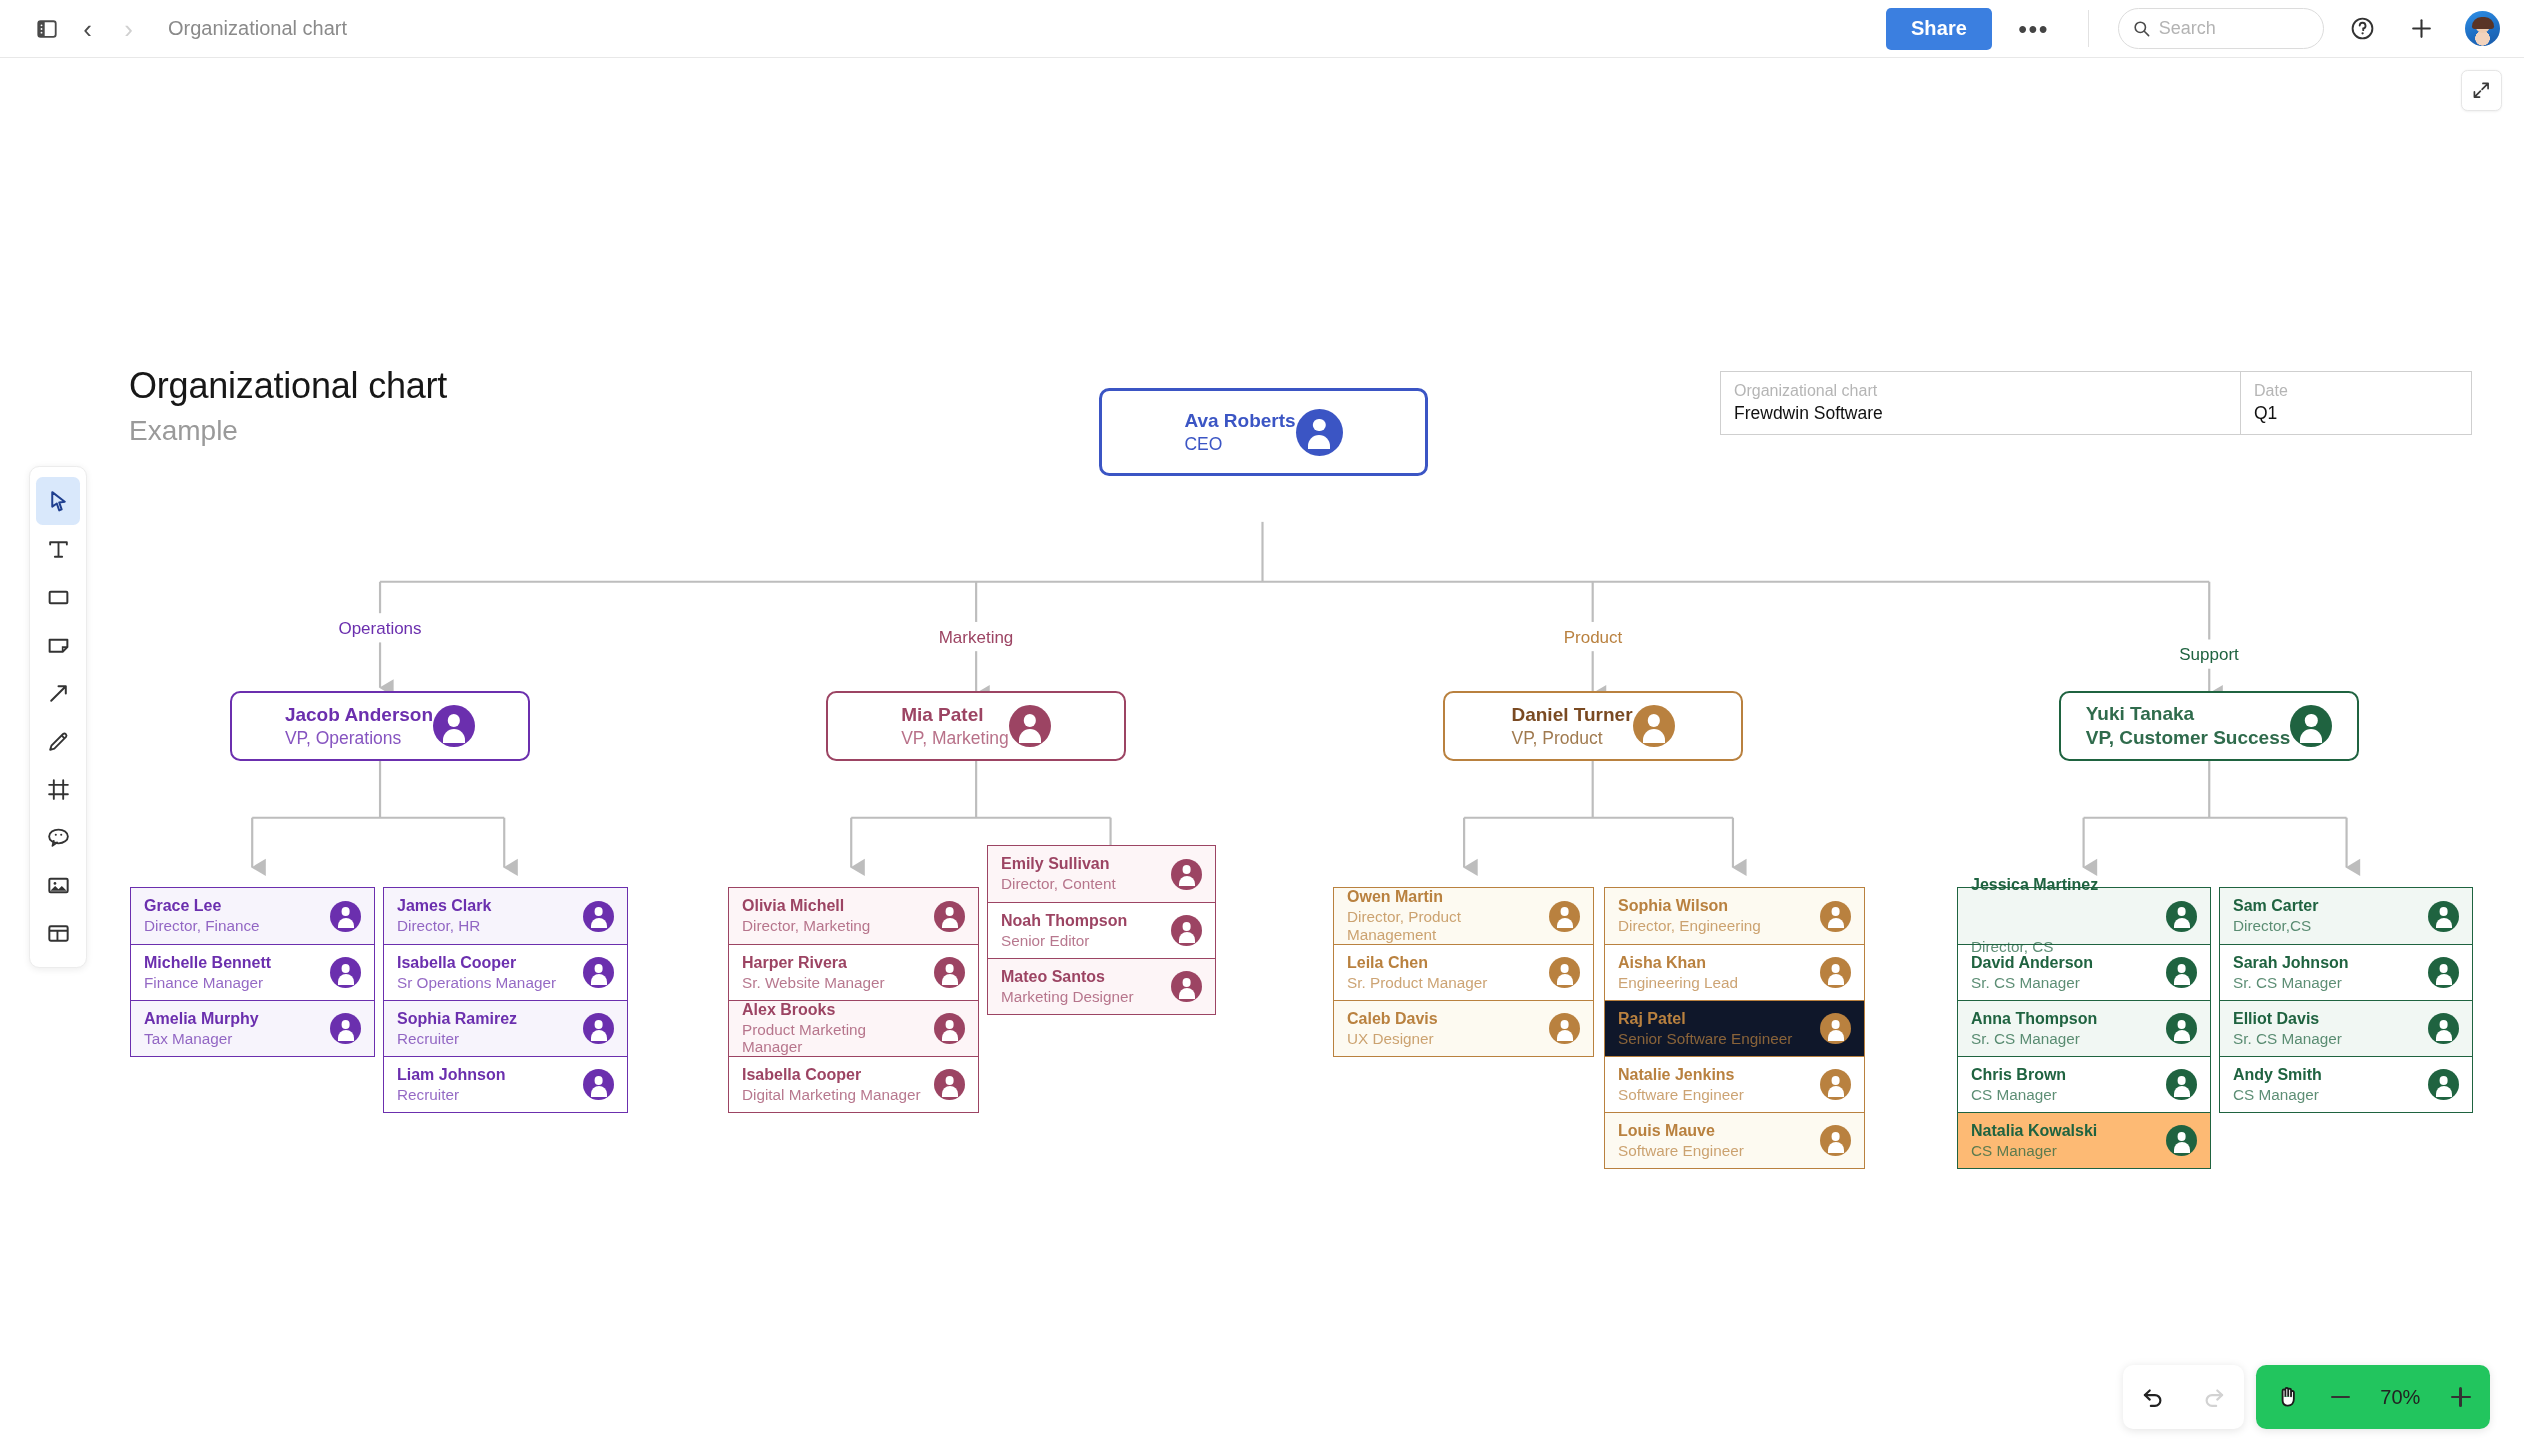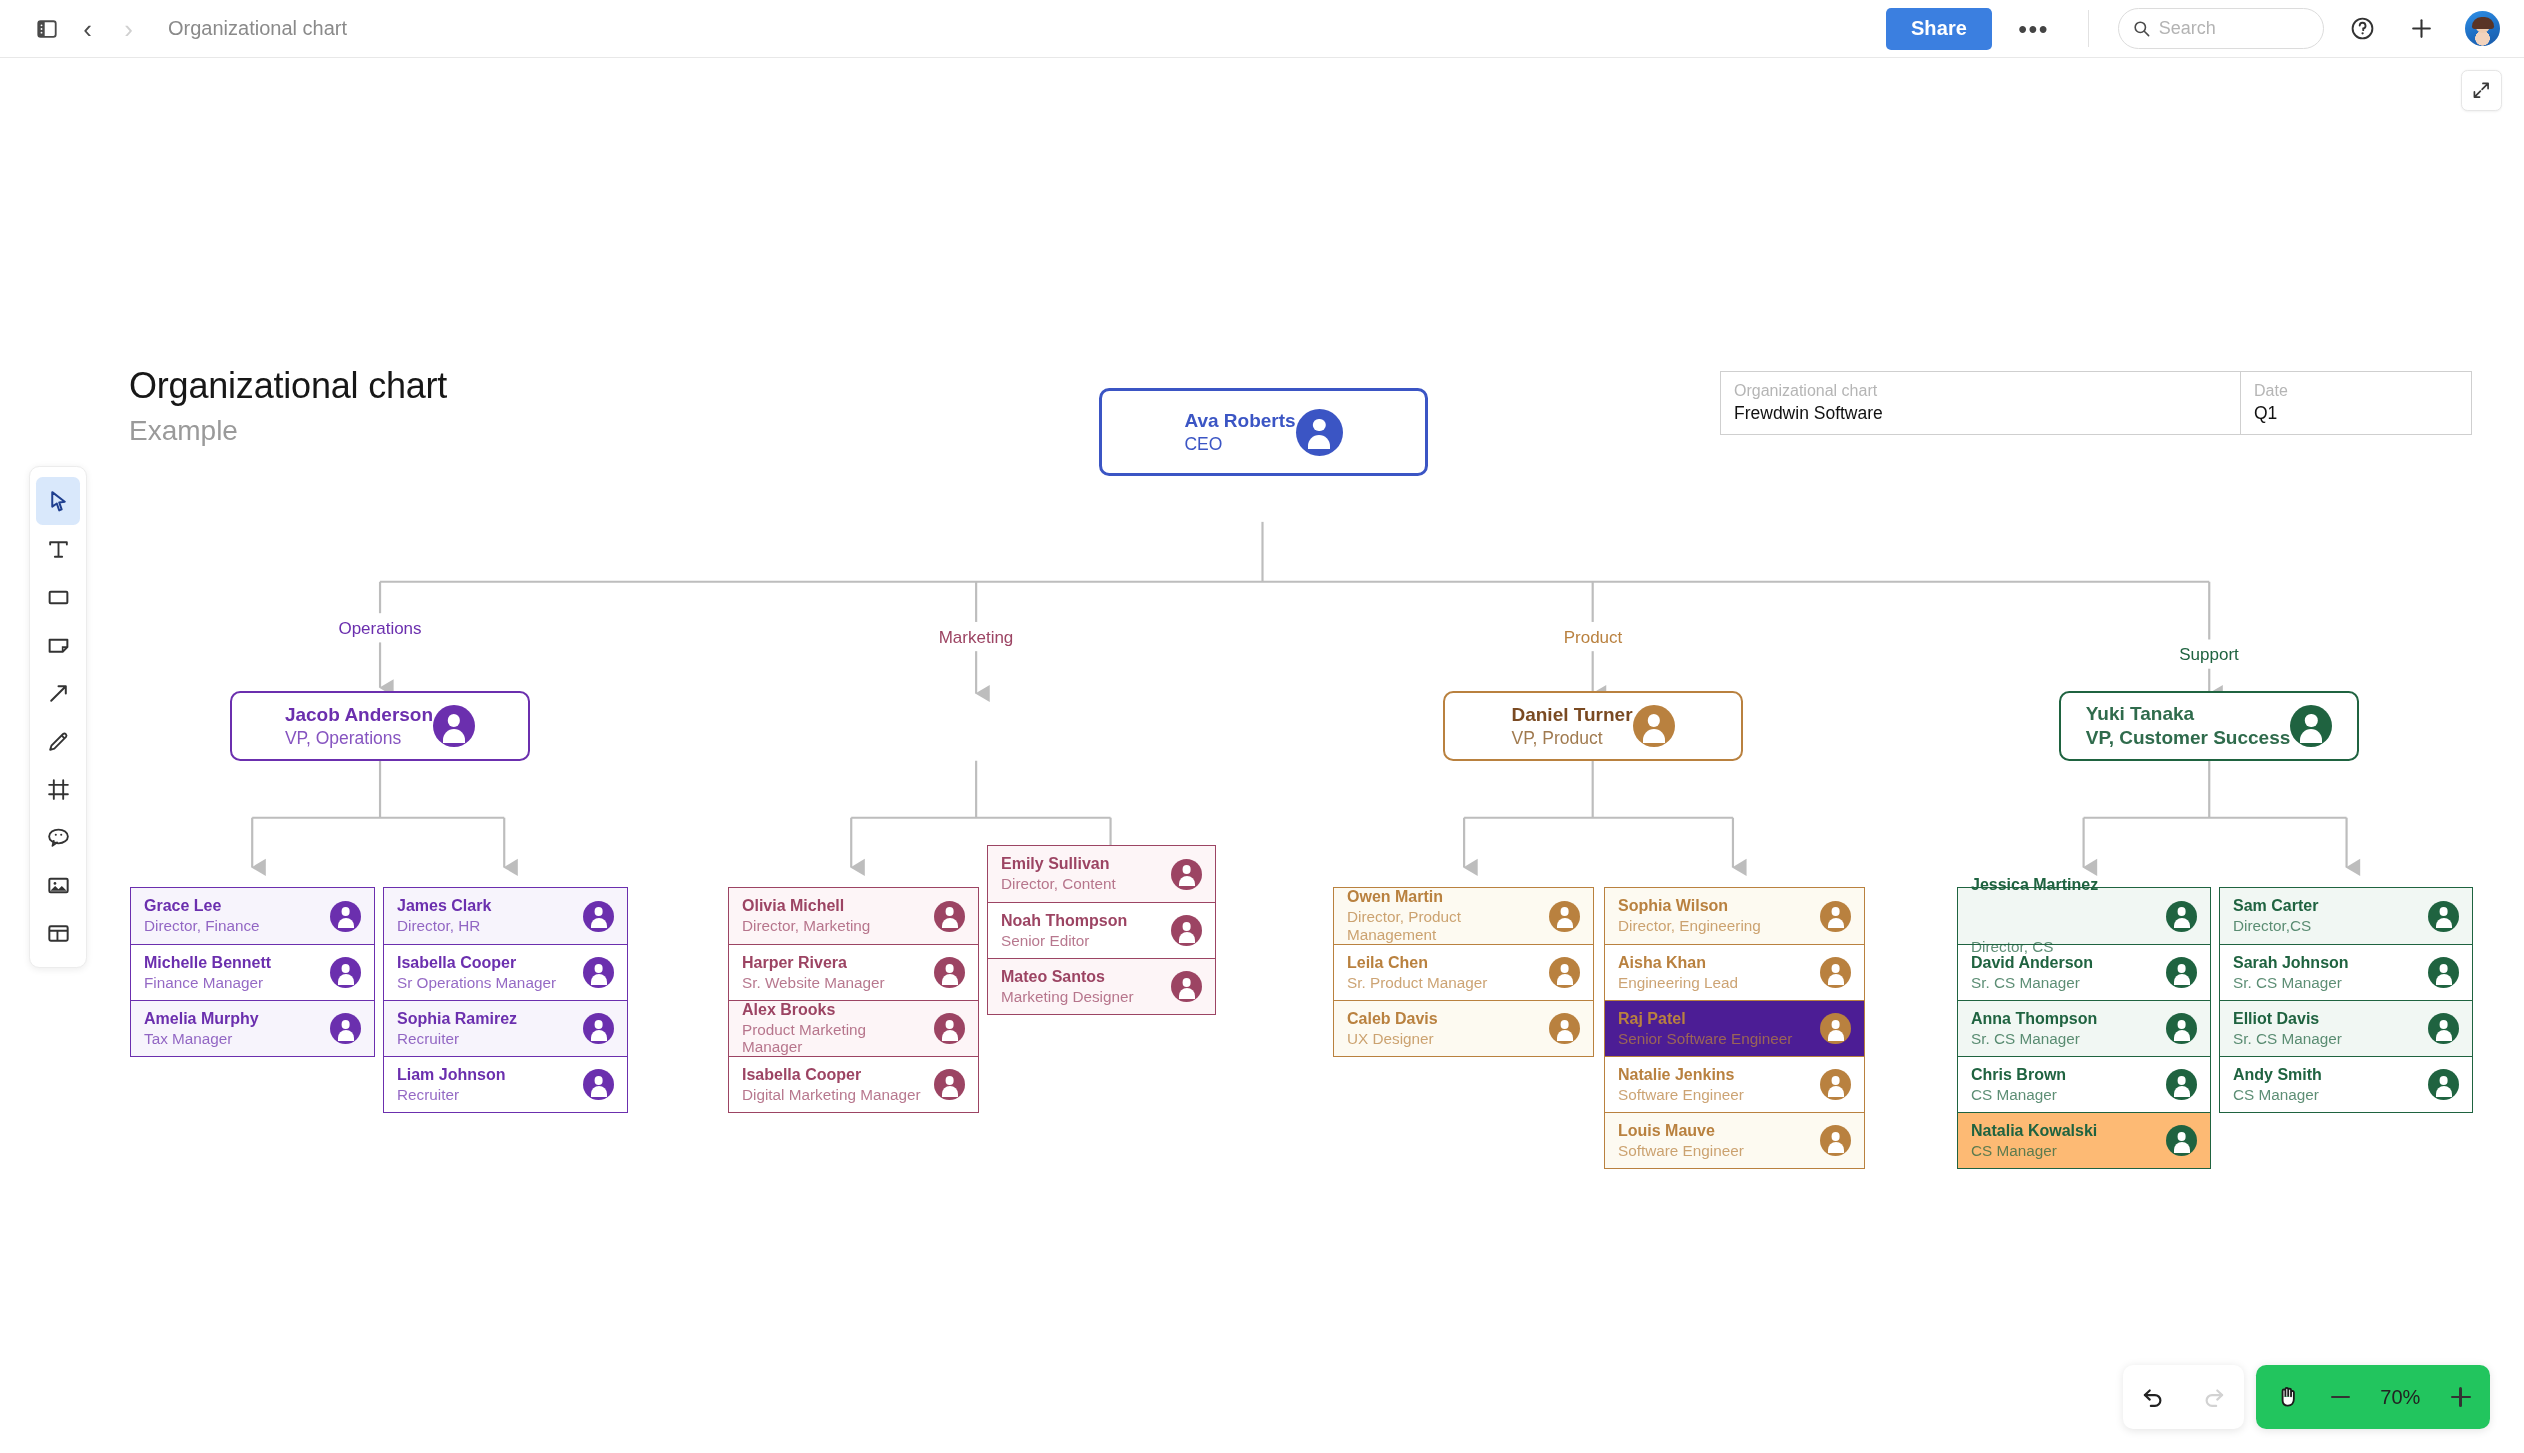--- a/index.html
+++ b/index.html
@@ -347,20 +347,27 @@
   <div class="branch-label" style="left:2209px; top:587px; color:#1f6340;">Support</div>
 
   <div class="node" style="left:230px; top:633px; width:300px; height:70px; border:2.9px solid #6b2fae;">
     <div class="txt">
       <div class="nm" style="color:#6b2fae;">Jacob Anderson</div>
       <div class="rl" style="color:#8654c0;">VP, Operations</div>
     </div>
     <div class="av" style="background:#6b2fae;"></div>
   </div>
 
+  <div class="node" style="left:826px; top:633px; width:300px; height:70px; border:2.9px solid #9c4463;">
+    <div class="txt">
+      <div class="nm" style="color:#9c4463;">Mia Patel</div>
+      <div class="rl" style="color:#b87189;">VP, Marketing</div>
+    </div>
+    <div class="av" style="background:#9c4463;"></div>
+  </div>
 
   <div class="node" style="left:1443px; top:633px; width:300px; height:70px; border:2.9px solid #b9813f;">
     <div class="txt">
       <div class="nm" style="color:#7a4a22;">Daniel Turner</div>
       <div class="rl" style="color:#a07a4f;">VP, Product</div>
     </div>
     <div class="av" style="background:#b9813f;"></div>
   </div>
 
   <div class="node" style="left:2059px; top:633px; width:300px; height:70px; border:2.9px solid #1f6340;">
@@ -508,21 +515,21 @@
         </div>
         <div class="gav" style="background: rgb(185, 129, 63);"></div>
       </div>
       <div class="gcard" style="background: rgb(255, 255, 255); border-top: 1.5px solid rgb(185, 129, 63);">
         <div class="gtxt">
           <div class="gnm" style="color: rgb(185, 129, 63);">Aisha Khan</div>
           <div class="grl" style="color: rgb(185, 129, 63); opacity: 0.72;">Engineering Lead</div>
         </div>
         <div class="gav" style="background: rgb(185, 129, 63);"></div>
       </div>
-      <div class="gcard" style="background: #4c1d95; border-top: 1.5px solid rgb(185, 129, 63);">
+      <div class="gcard" style="background: #0f172a; border-top: 1.5px solid rgb(185, 129, 63);">
         <div class="gtxt">
           <div class="gnm" style="color: rgb(185, 129, 63);">Raj Patel</div>
           <div class="grl" style="color: rgb(185, 129, 63); opacity: 0.72;">Senior Software Engineer</div>
         </div>
         <div class="gav" style="background: rgb(185, 129, 63);"></div>
       </div>
       <div class="gcard" style="background: rgb(255, 255, 255); border-top: 1.5px solid rgb(185, 129, 63);">
         <div class="gtxt">
           <div class="gnm" style="color: rgb(185, 129, 63);">Natalie Jenkins</div>
           <div class="grl" style="color: rgb(185, 129, 63); opacity: 0.72;">Software Engineer</div>

